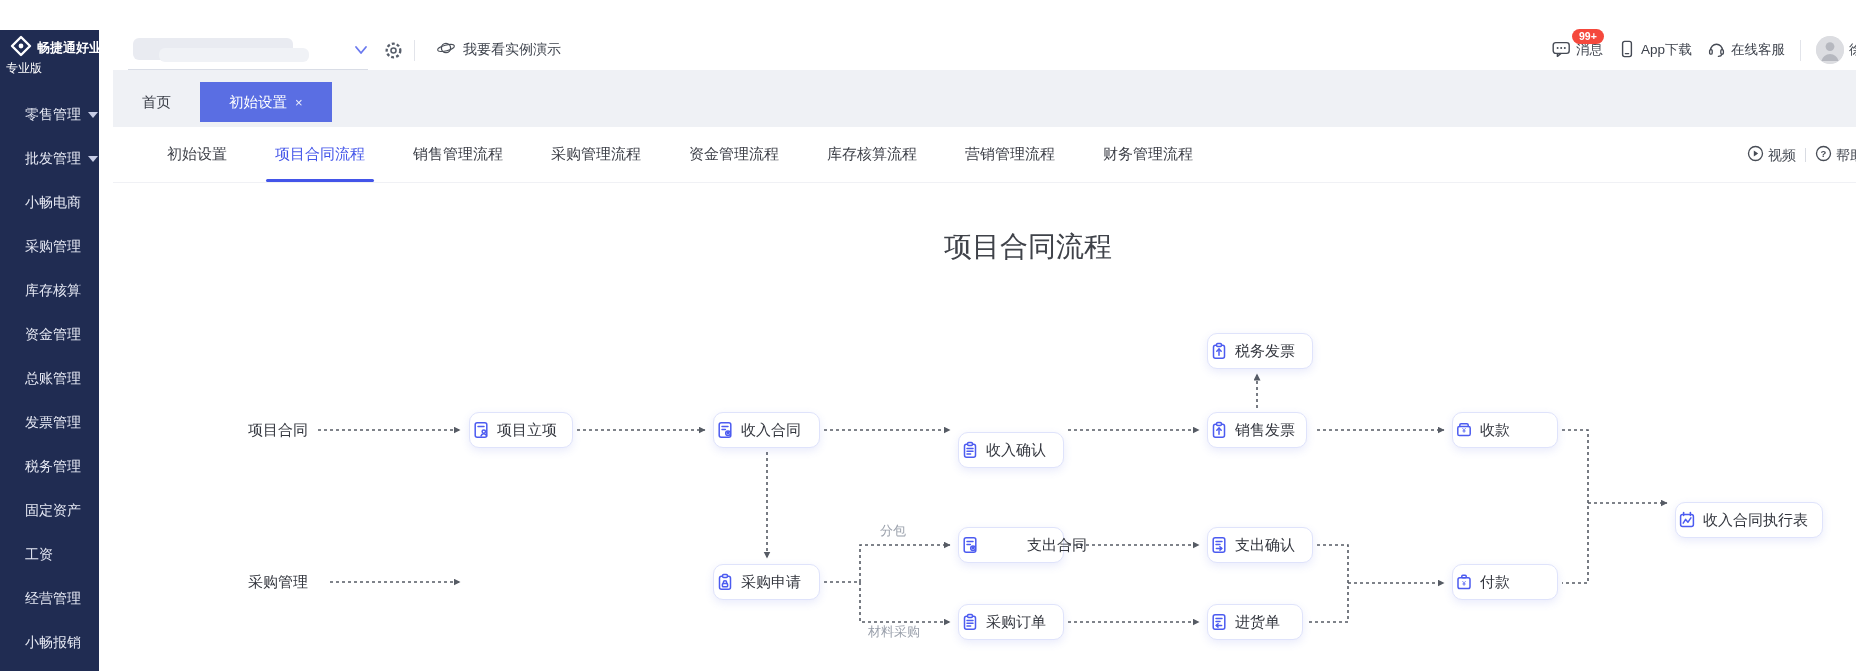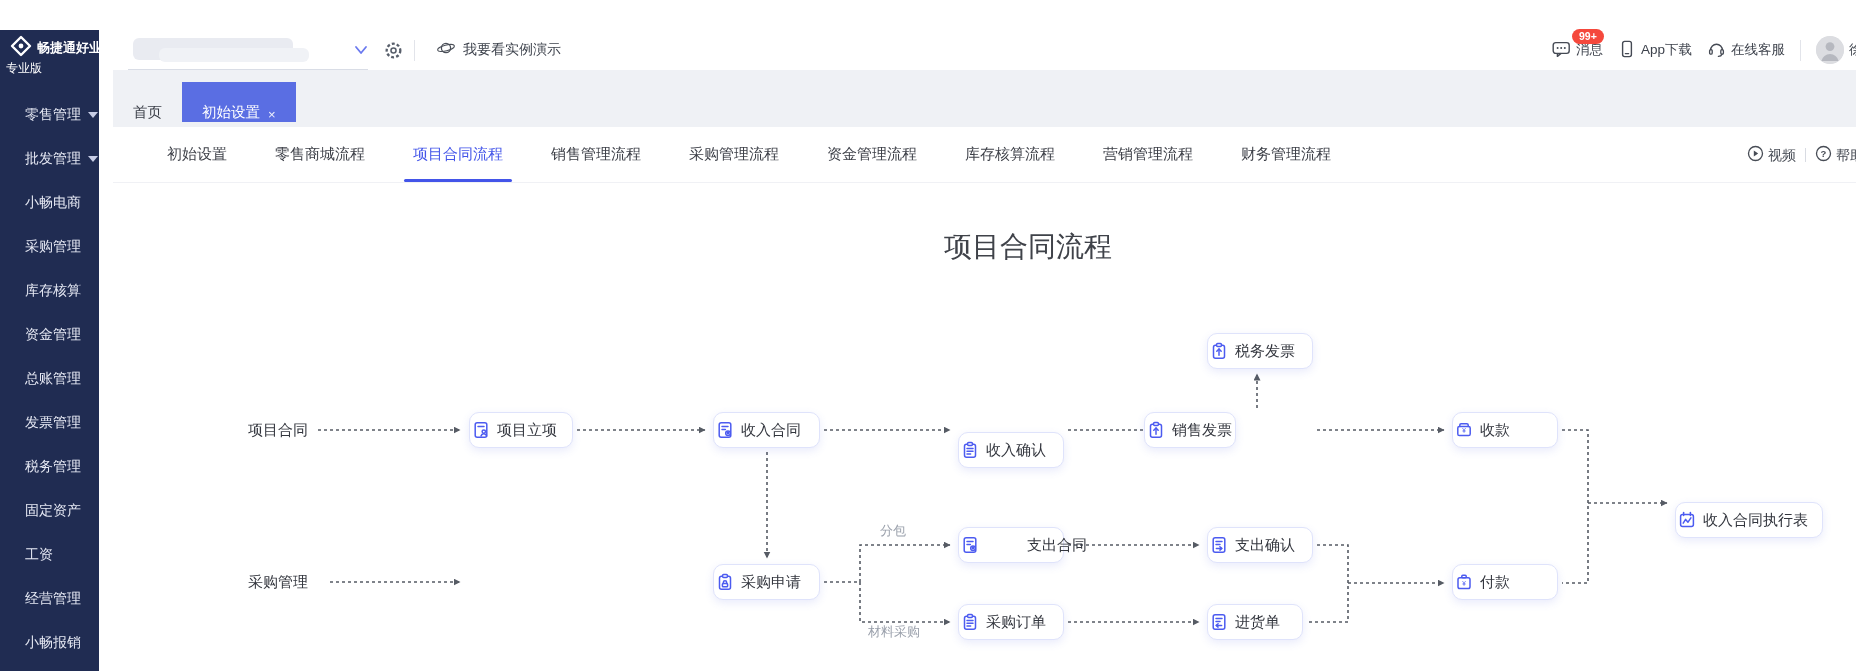--- a/index.html
+++ b/index.html
@@ -30,22 +30,22 @@
   .tb-right{position:absolute;right:-20px;top:0;height:40px;display:flex;align-items:center;gap:15px;z-index:21;}
   .tb-item{display:flex;align-items:center;gap:5px;font-size:13.5px;color:#3d424c;position:relative;cursor:pointer;white-space:nowrap;}
   .badge{position:absolute;top:-11px;left:20px;background:#F5483C;color:#fff;font-size:10.5px;
          padding:1.5px 7px;border-radius:9px;font-weight:bold;}
   .avatar{width:28px;height:28px;border-radius:50%;overflow:hidden;background:#dcdde1;display:inline-block;}
   .user-name{font-size:13.5px;color:#3d424c;}
 
   
   .tabstrip{position:absolute;left:113px;top:70px;right:0;height:57px;background:#eff1f5;z-index:20;}
   .tabs{display:flex;height:100%;align-items:flex-start;padding-left:0;}
-  .wtab{margin-top:12px;height:40px;display:flex;align-items:flex-end;justify-content:center;
-        padding:0 20px;font-size:14.5px;color:#3a3e47;cursor:pointer;gap:8px;}
+  .wtab{margin-top:12px;height:40px;display:flex;align-items:center;justify-content:center;
+        padding:0 29px;font-size:14.5px;color:#3a3e47;cursor:pointer;gap:8px;}
   .wtab.active{background:#5A6EE3;color:#fff;}
   .wtab .close{font-size:13px;opacity:.9;cursor:pointer;}
 
   
   .navbar{position:absolute;left:113px;top:127px;right:0;height:55px;background:#fff;z-index:20;
           border-bottom:1px solid #f0f1f5;}
   .nav-items{position:absolute;left:45px;top:0;height:100%;display:flex;gap:30px;}
   .nav-item{position:relative;height:100%;display:flex;align-items:center;padding:0 9px;
             font-size:15px;color:#3c3f47;cursor:pointer;white-space:nowrap;}
   .nav-item.active{color:#4355E9;}
@@ -214,23 +214,20 @@
           <span>初始设置</span>
           <span class="close">×</span>
         </div>
       </div>
   </div>
 
   <div class="navbar">
     <div class="nav-items" id="nav-items">
         <div class="nav-item">
           <span>初始设置</span>
-        </div>
-        <div class="nav-item">
-          <span>零售商城流程</span>
         </div>
         <div class="nav-item active">
           <span>项目合同流程</span>
           <span class="underline"></span>
         </div>
         <div class="nav-item">
           <span>销售管理流程</span>
         </div>
         <div class="nav-item">
           <span>采购管理流程</span>
@@ -327,21 +324,21 @@
             <svg width="18" height="18" viewBox="0 0 18 18" fill="none" stroke="#4C5BF0" stroke-width="1.5" stroke-linecap="round" stroke-linejoin="round">
               <rect x="3.5" y="3.2" width="11" height="13" rx="2"></rect>
               <rect x="6.6" y="1.4" width="4.8" height="3.2" rx="1" fill="#fff"></rect>
               <line x1="6" y1="7.4" x2="12" y2="7.4"></line>
               <line x1="6" y1="10.2" x2="12" y2="10.2"></line>
               <line x1="6" y1="13" x2="9.6" y2="13"></line>
             </svg>
           </span>
           <span class="nlabel">收入确认</span>
         </div>
-        <div class="fnode" style="left: 1144px; top: 412px; width: 92px;">
+        <div class="fnode" style="left: 1207px; top: 412px; width: 100px;">
           <span style="display:flex">
             <svg width="18" height="18" viewBox="0 0 18 18" fill="none" stroke="#4C5BF0" stroke-width="1.5" stroke-linecap="round" stroke-linejoin="round">
               <rect x="3.5" y="3.2" width="11" height="13" rx="2"></rect>
               <rect x="6.6" y="1.4" width="4.8" height="3.2" rx="1" fill="#fff"></rect>
               <line x1="9" y1="13.2" x2="9" y2="7.2"></line>
               <polyline points="6.8,9.2 9,6.9 11.2,9.2"></polyline>
             </svg>
           </span>
           <span class="nlabel">销售发票</span>
         </div>

